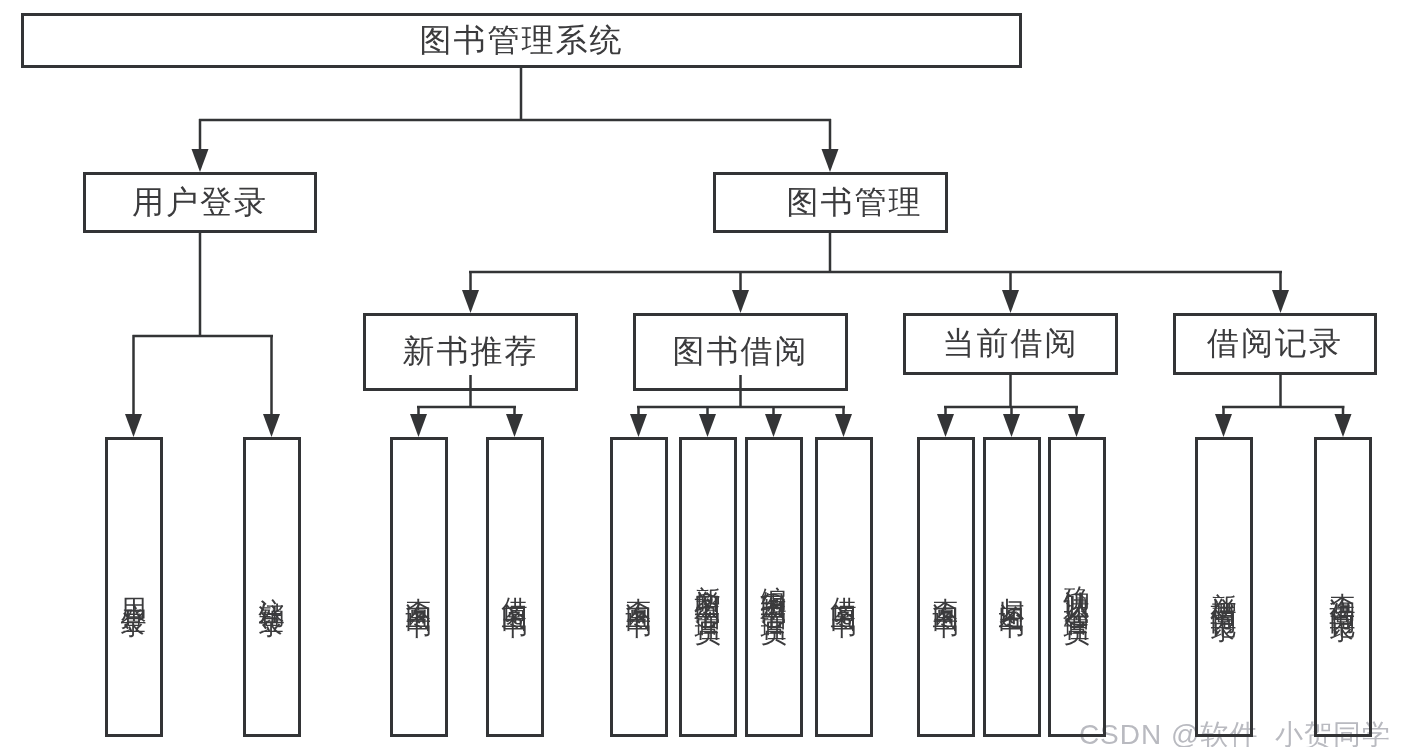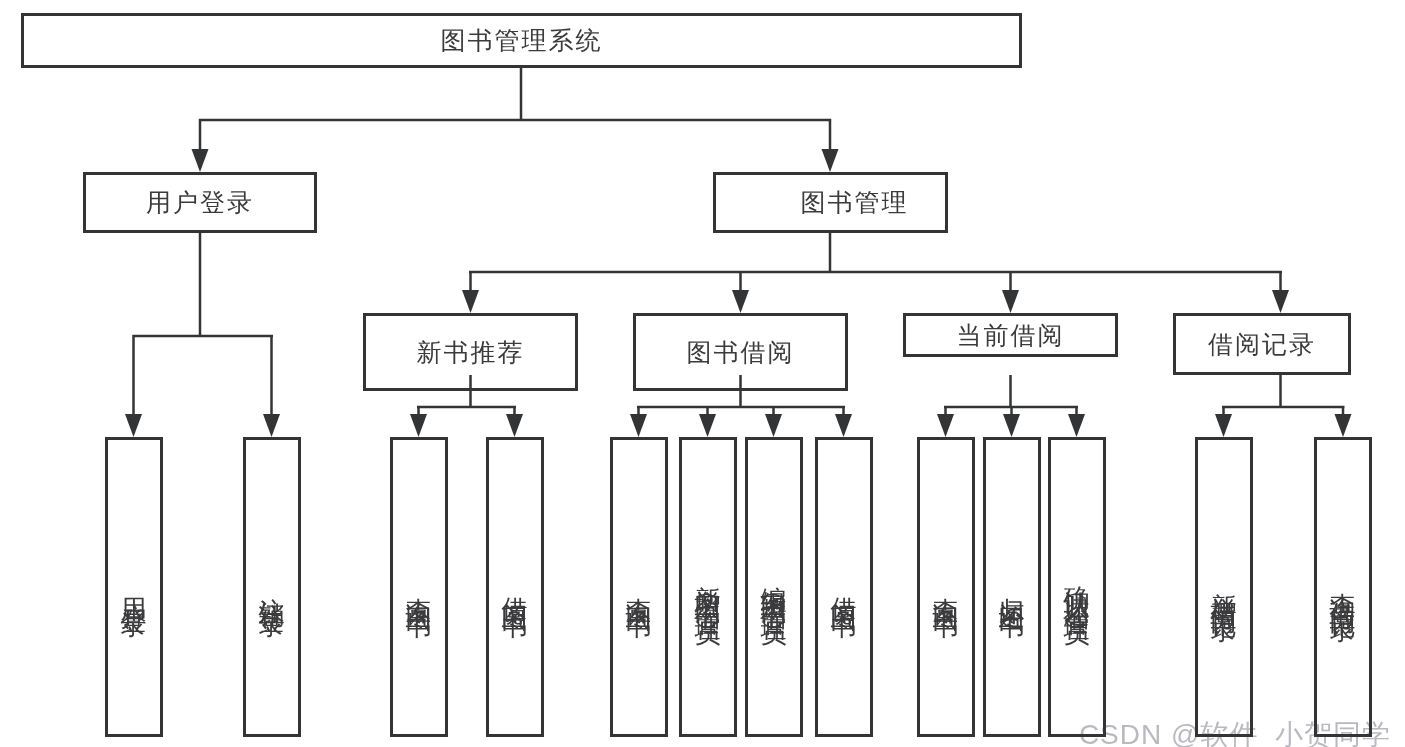--- a/index.html
+++ b/index.html
@@ -21,21 +21,21 @@
     box-sizing: border-box;
     border: 3px solid #333436;
     background: transparent;
     display: flex;
     align-items: center;
     justify-content: center;
     color: #3b3b3d;
     z-index: 3;
   }
   .node.h .label {
-    font-size: 25px;
+    font-size: 32px;
     letter-spacing: 2px;
     white-space: nowrap;
   }
   .node.v .label {
     writing-mode: vertical-rl;
     text-orientation: mixed;
     font-size: 26px;
     line-height: 1;
     letter-spacing: 5px;
     white-space: nowrap;
@@ -125,24 +125,24 @@
   <div class="node h" style="left:713px; top:172px; width:235px; height:61px;padding-left:48px;">
     <span class="label">图书管理</span>
   </div>
 
   <div class="node h" style="left:363px; top:313px; width:215px; height:78px;">
     <span class="label">新书推荐</span>
   </div>
   <div class="node h" style="left:633px; top:313px; width:215px; height:78px;">
     <span class="label">图书借阅</span>
   </div>
-  <div class="node h" style="left:903px; top:313px; width:215px; height:44px;">
+  <div class="node h" style="left:903px; top:313px; width:215px; height:62px;">
     <span class="label">当前借阅</span>
   </div>
-  <div class="node h" style="left:1173px; top:313px; width:178px; height:62px;">
+  <div class="node h" style="left:1173px; top:313px; width:204px; height:62px;">
     <span class="label">借阅记录</span>
   </div>
 
   <div class="node v" style="left:105px; top:437px; width:58px; height:300px;">
     <span class="label">用户登录</span>
   </div>
   <div class="node v" style="left:243px; top:437px; width:58px; height:300px;">
     <span class="label">注销登录</span>
   </div>
 

